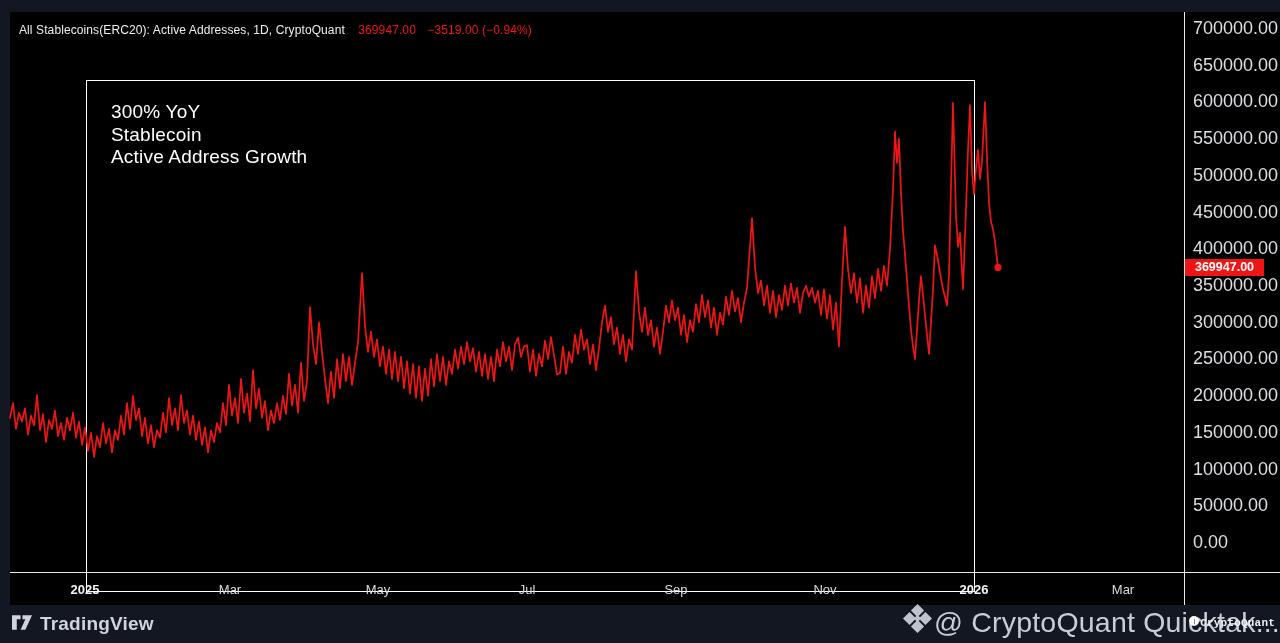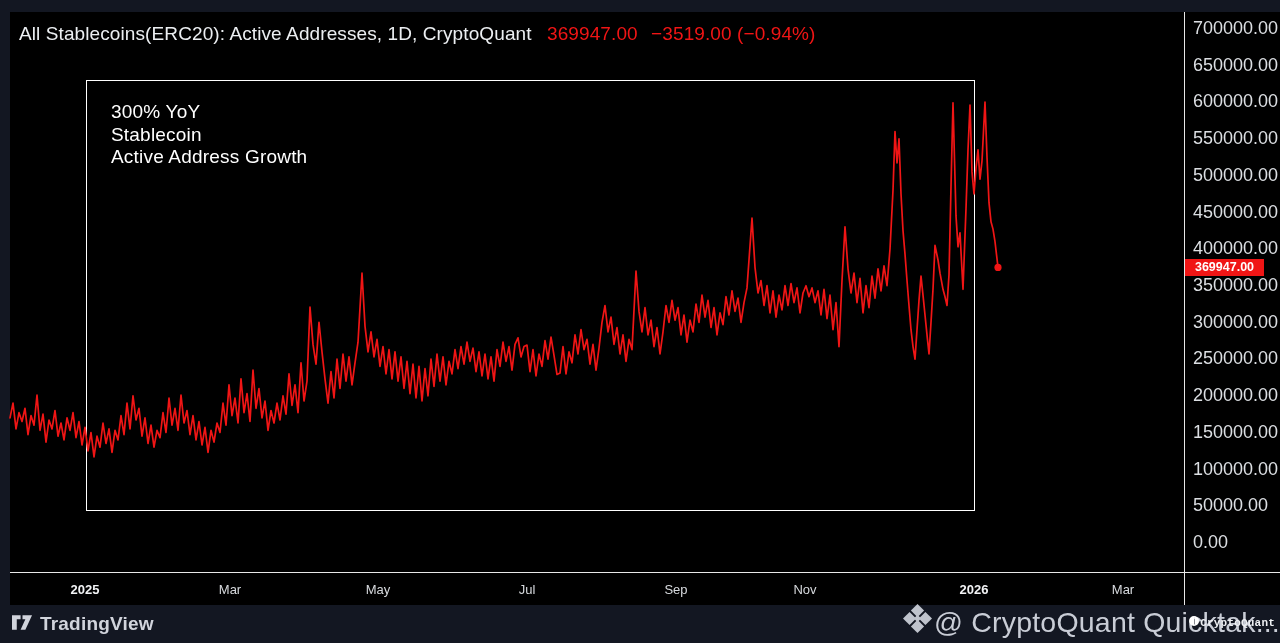--- a/index.html
+++ b/index.html
@@ -2,26 +2,26 @@
 <html><head>
 <meta charset="utf-8">
 <style>
   html,body{margin:0;padding:0;background:#131722;}
   #app{position:relative;width:1280px;height:643px;background:#131722;
        font-family:"Liberation Sans",sans-serif;overflow:hidden;}
   
   .chart-bg{position:absolute;left:10px;top:12px;width:1270px;height:593px;background:#000;}
   .overlay-svg{position:absolute;left:0;top:0;width:1280px;height:643px;pointer-events:none;}
   
-  .legend{position:absolute;left:19px;top:23px;font-size:19px;letter-spacing:.1px;white-space:nowrap;}
+  .legend{position:absolute;left:19px;top:23px;font-size:12px;letter-spacing:.1px;white-space:nowrap;}
   .legend .t{color:#eceff2;}
   .legend .v{color:#f01515;margin-left:10px;}
   .legend .c{color:#f01515;margin-left:8px;}
   
-  .anno-box{position:absolute;left:86px;top:80px;width:889px;height:431px;border:1px solid #ffffff;box-sizing:border-box;padding-left:8px;}
+  .anno-box{position:absolute;left:86px;top:80px;width:889px;height:512px;border:1px solid #ffffff;box-sizing:border-box;padding-left:8px;}
   .anno-text{position:absolute;left:24px;top:20px;color:#ffffff;font-size:19px;line-height:22.5px;letter-spacing:.2px;}
   
   .v-axis-line{position:absolute;left:1184px;top:12px;width:1px;height:593px;background:#e8e8e8;}
   .h-axis-line{position:absolute;left:10px;top:572px;width:1270px;height:1px;background:#e8e8e8;}
   .price-scale{position:absolute;left:1185px;top:12px;width:95px;height:560px;}
   .price-label{position:absolute;left:8px;color:#dcdfe3;font-size:18px;white-space:nowrap;}
   .price-badge{position:absolute;left:1185px;width:79px;height:17px;background:#f01515;color:#fff;
                font-size:12.5px;line-height:17px;text-align:center;font-weight:bold;}
   .time-scale{position:absolute;left:10px;top:573px;width:1270px;height:32px;}
   .time-label{position:absolute;top:9px;transform:translateX(-50%);color:#d7dade;font-size:13px;white-space:nowrap;}
@@ -82,21 +82,21 @@
       <div class="price-label" style="top: 520px;">0.00</div>
     </div>
   <div class="price-badge" id="price-badge" style="top: 258.853px; background: rgb(240, 21, 21);">369947.00</div>
 
   <div class="time-scale" id="time-scale">
       <div class="time-label bold" style="left: 75px;">2025</div>
       <div class="time-label" style="left: 220px;">Mar</div>
       <div class="time-label" style="left: 368px;">May</div>
       <div class="time-label" style="left: 517px;">Jul</div>
       <div class="time-label" style="left: 666px;">Sep</div>
-      <div class="time-label" style="left: 795px;">Nov</div>
+      <div class="time-label" style="left: 815px;">Nov</div>
       <div class="time-label bold" style="left: 964px;">2026</div>
       <div class="time-label" style="left: 1113px;">Mar</div>
     </div>
 
   <div class="footer">
     <div class="tv-brand">
       <span>
         <svg width="21" height="15" viewBox="0 0 22 15">
           <path fill="#d1d4dc" d="M0,0 h9 v4 h-4 v11 h-5 z"></path>
           <path fill="#d1d4dc" d="M11,0 h10 l-7,15 h-5 l5,-11 h-3 z"></path>

